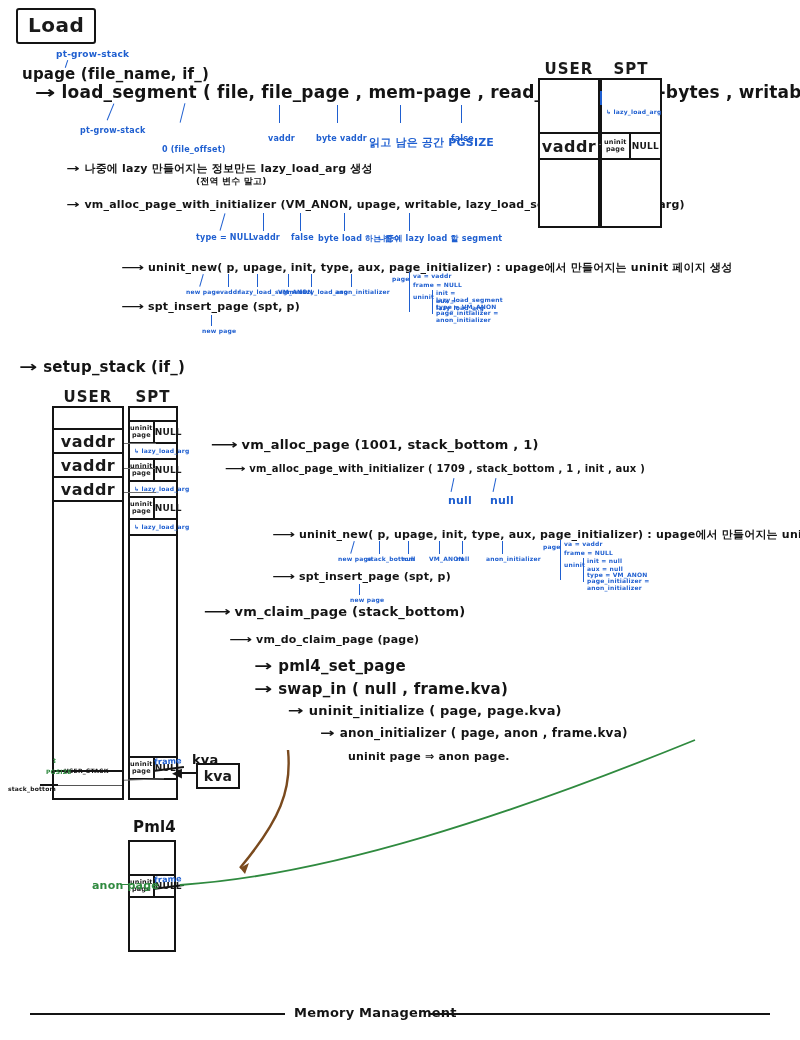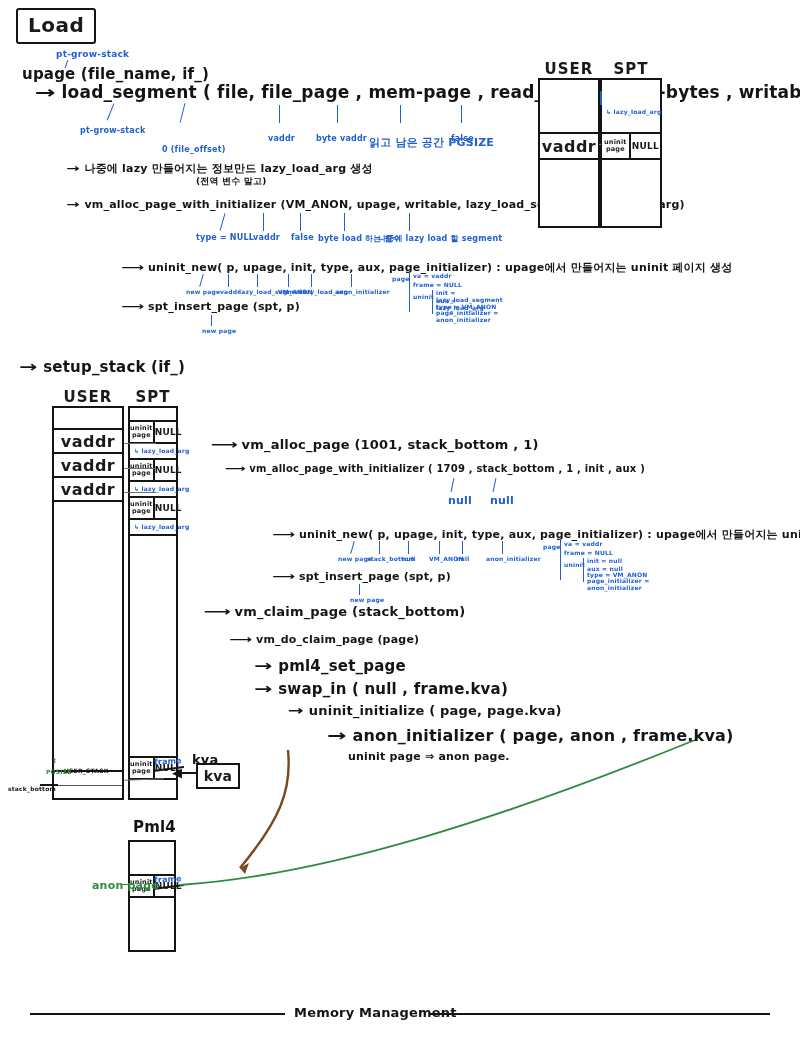--- a/index.html
+++ b/index.html
@@ -464,21 +464,21 @@
 <div class="abs hand t15 ink nowrap" style="left:257px;top:680px;">
   <span class="arrow">→</span>
   <span>swap_in ( null , frame.kva)</span>
 </div>
 
 <div class="abs hand t13 ink nowrap" style="left:290px;top:703px;">
   <span class="arrow">→</span>
   <span>uninit_initialize ( page, page.kva)</span>
 </div>
 
-<div class="abs hand t12 ink nowrap" style="left:330px;top:726px;font-size:16px;text-align:center;">
+<div class="abs hand t12 ink nowrap" style="left:322px;top:726px;font-size:12px;text-align:center;">
   <span class="arrow">→</span>
   <span>anon_initializer ( page, anon , frame.kva)</span>
 </div>
 
 <div class="abs hand t11 ink nowrap" style="left:348px;top:750px;">uninit page ⇒ anon page.</div>
 
 <div class="rule" style="left:30px;top:1013px;width:255px;"></div>
 <div class="abs hand t13 ink" style="left:294px;top:1005px;">Memory Management</div>
 <div class="rule" style="left:430px;top:1013px;width:340px;"></div>
 

